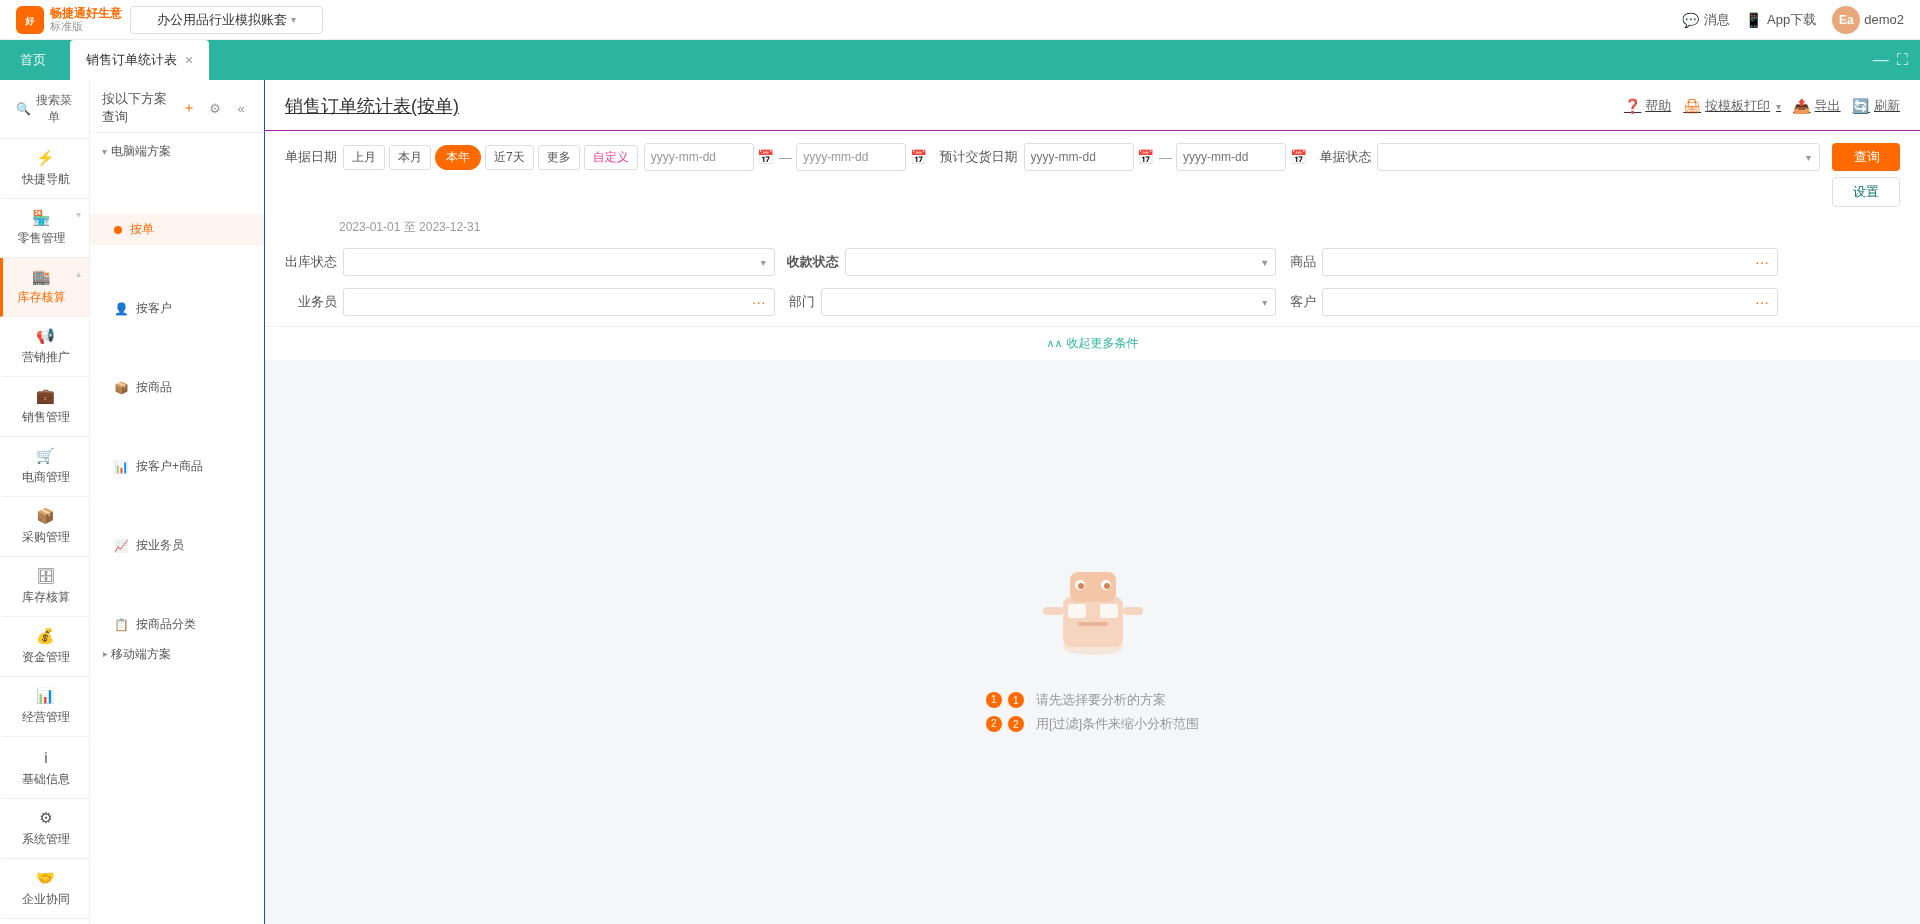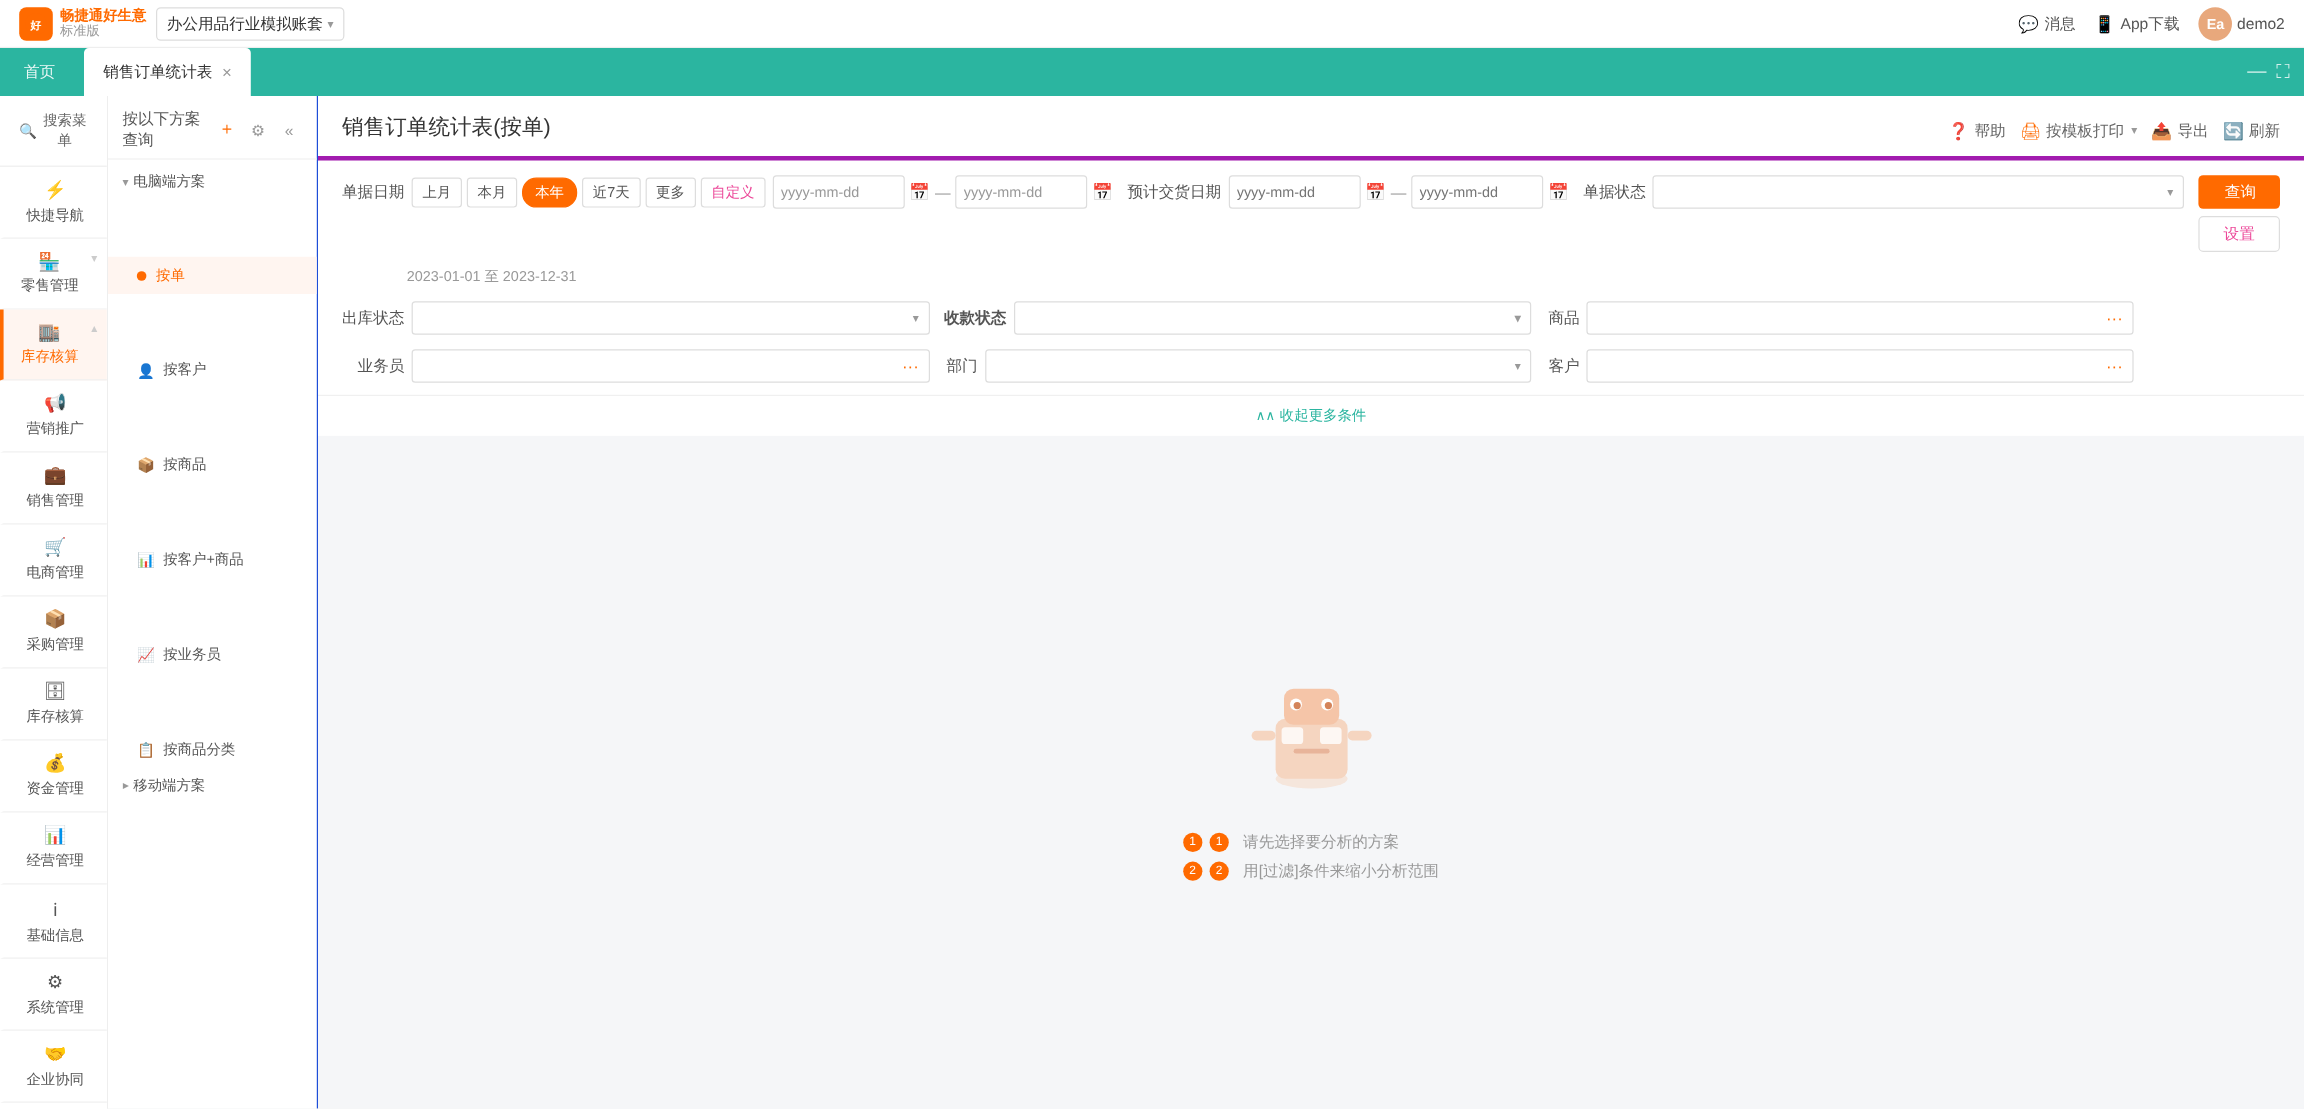--- a/index.html
+++ b/index.html
@@ -4,21 +4,21 @@
   <style>
     * { margin: 0; padding: 0; box-sizing: border-box; }
     body { font-family: 'Microsoft YaHei', Arial, sans-serif; font-size: 13px; background: #f5f5f5; color: #333; width: 1920px; height: 924px; overflow: hidden; display: flex; flex-direction: column; }
 
     
     .top-bar { height: 40px; background: #fff; display: flex; align-items: center; justify-content: space-between; padding: 0 16px; border-bottom: 1px solid #eee; flex-shrink: 0; }
     .top-bar-left { display: flex; align-items: center; gap: 8px; }
     .logo-area { display: flex; align-items: center; gap: 6px; }
     .logo-icon { width: 28px; height: 28px; background: #ff6a00; border-radius: 6px; display: flex; align-items: center; justify-content: center; color: white; font-size: 12px; font-weight: bold; }
     .logo-text { font-size: 12px; color: #666; line-height: 1.2; }
-    .app-selector { display: flex; align-items: center; gap: 4px; color: #333; font-size: 13px; cursor: pointer; padding: 4px 8px; border: 1px solid #ddd; border-radius: 4px; justify-content: flex-end; }
+    .app-selector { display: flex; align-items: center; gap: 4px; color: #333; font-size: 13px; cursor: pointer; padding: 4px 26px; border: 1px solid #ddd; border-radius: 4px; justify-content: flex-end; }
     .top-bar-right { display: flex; align-items: center; gap: 16px; }
     .top-nav-item { display: flex; align-items: center; gap: 4px; color: #555; cursor: pointer; font-size: 13px; }
     .avatar { width: 28px; height: 28px; border-radius: 50%; background: #e8a87c; display: flex; align-items: center; justify-content: font-size: 12px; overflow: hidden; }
 
     
     .tab-bar { height: 40px; background: #2bb5a0; display: flex; align-items: center; padding: 0 0; flex-shrink: 0; }
     .tab-item { height: 40px; display: flex; align-items: center; padding: 0 20px; cursor: pointer; color: rgba(255,255,255,0.85); font-size: 13px; position: relative; }
     .tab-item.home { background: transparent; color: rgba(255,255,255,0.9); }
     .tab-item.active { background: #fff; color: #333; border-radius: 4px 4px 0 0; }
     .tab-close { margin-left: 8px; color: #999; cursor: pointer; font-size: 12px; }
@@ -46,21 +46,21 @@
     .scheme-group-header { display: flex; align-items: center; padding: 6px 12px; cursor: pointer; }
     .scheme-group-arrow { font-size: 10px; color: #999; margin-right: 4px; }
     .scheme-group-label { font-size: 12px; color: #555; }
     .scheme-item { display: flex; align-items: center; padding: 7px 12px 7px 24px; cursor: pointer; font-size: 12px; color: #555; border-radius: 0; margin-top: 48px; }
     .scheme-item.active { color: #ff6a00; background: #fff5f0; }
     .scheme-item-icon { width: 16px; height: 16px; margin-right: 6px; display: flex; align-items: center; justify-content: center; font-size: 11px; color: #999; }
     .scheme-item-dot { width: 8px; height: 8px; border-radius: 50%; background: #ff6a00; margin-right: 8px; flex-shrink: 0; }
 
     
     .content-area { flex: 1; display: flex; flex-direction: column; overflow: hidden; background: #f5f6f8; }
-    .page-header { padding: 14px 20px 0; background: #fff; border-bottom: 4px solid #a21caf; display: flex; align-items: flex-end; justify-content: space-between; flex-shrink: 0; }
+    .page-header { padding: 14px 20px 0; background: #fff; border-bottom: 1px solid #a21caf; display: flex; align-items: center; justify-content: space-between; flex-shrink: 0; text-decoration: underline; }
     .page-title { font-size: 18px; color: #333; font-weight: 500; padding-bottom: 12px; }
     .page-header-actions { display: flex; align-items: center; gap: 12px; padding-bottom: 12px; }
     .header-action-btn { display: flex; align-items: center; gap: 4px; color: #555; cursor: pointer; font-size: 13px; }
 
     
     .action-btn-primary { background: #ff6a00; color: #fff; border: none; border-radius: 4px; padding: 6px 20px; cursor: pointer; font-size: 13px; text-align: right; }
     .action-btn-secondary { background: #fff; color: #555; border: 1px solid #ddd; border-radius: 4px; padding: 6px 20px; cursor: pointer; font-size: 13px; }
 
     
     .empty-state { flex: 1; display: flex; align-items: center; justify-content: center; flex-direction: column; gap: 12px; }
@@ -331,21 +331,21 @@
           <div style="display:flex;align-items:center;gap:6px;flex:1;">
             <span style="font-size:13px;color:#555;white-space:nowrap;">单据状态</span>
             <div style="flex:1;height:28px;border:1px solid #ddd;border-radius:3px;padding:0 8px;font-size:12px;color:#555;background:#fff;display:flex;align-items:center;justify-content:space-between;cursor:pointer;">
               <span style="color:#ccc;font-size:12px;"></span>
               <span style="color:#999;font-size:10px;">▾</span>
             </div>
           </div>
 
           <div style="display:flex;flex-direction:column;gap:6px;flex-shrink:0;">
             <button class="action-btn-primary" style="background:#ff6a00;color:#fff;border:none;border-radius:4px;padding:5px 20px;cursor:pointer;font-size:13px;white-space:nowrap;">查询</button>
-            <button class="action-btn-secondary" style="background:#fff;color:#ec4899;border:1px solid #ddd;border-radius:4px;padding:5px 20px;cursor:pointer;font-size:13px;white-space:nowrap;">设置</button>
+            <button class="action-btn-secondary" style="background:#fff;color:#0f766e;border:1px solid #ddd;border-radius:4px;padding:5px 20px;cursor:pointer;font-size:13px;white-space:nowrap;">设置</button>
           </div>
         </div>
 
         <div style="font-size:12px;color:#999;margin-bottom:12px;margin-left:54px;">
           <span>2023-01-01 至 2023-12-31</span>
         </div>
 
         <div style="display:flex;align-items:center;gap:12px;margin-bottom:12px;">
           <div style="display:flex;align-items:center;gap:6px;flex:1;">
             <span style="font-size:13px;color:#555;white-space:nowrap;min-width:52px;text-align:right;">出库状态</span>

